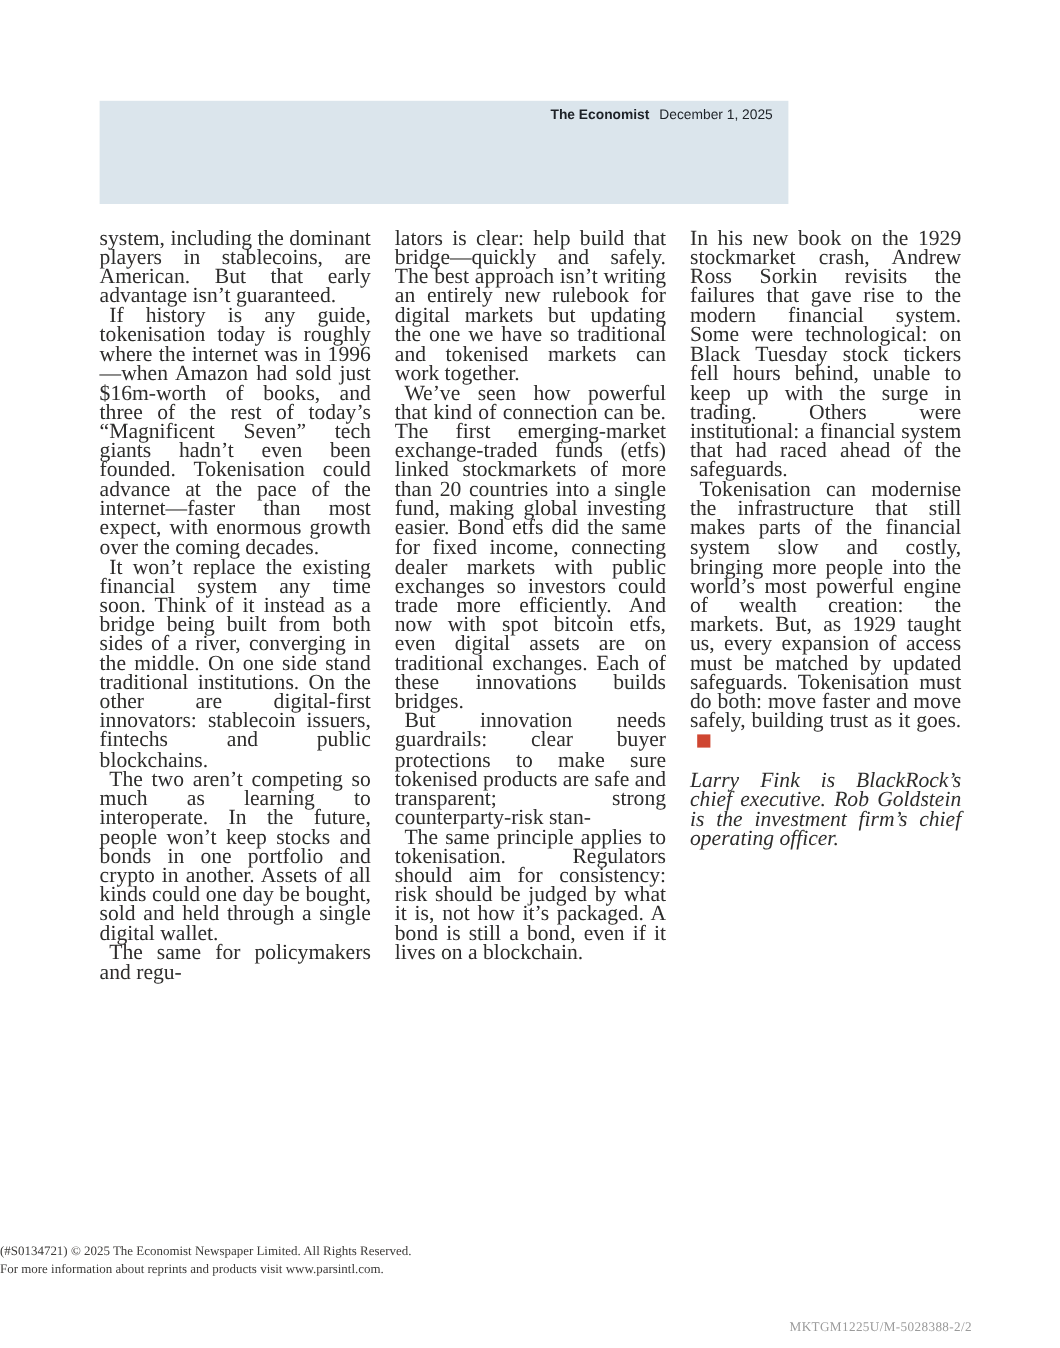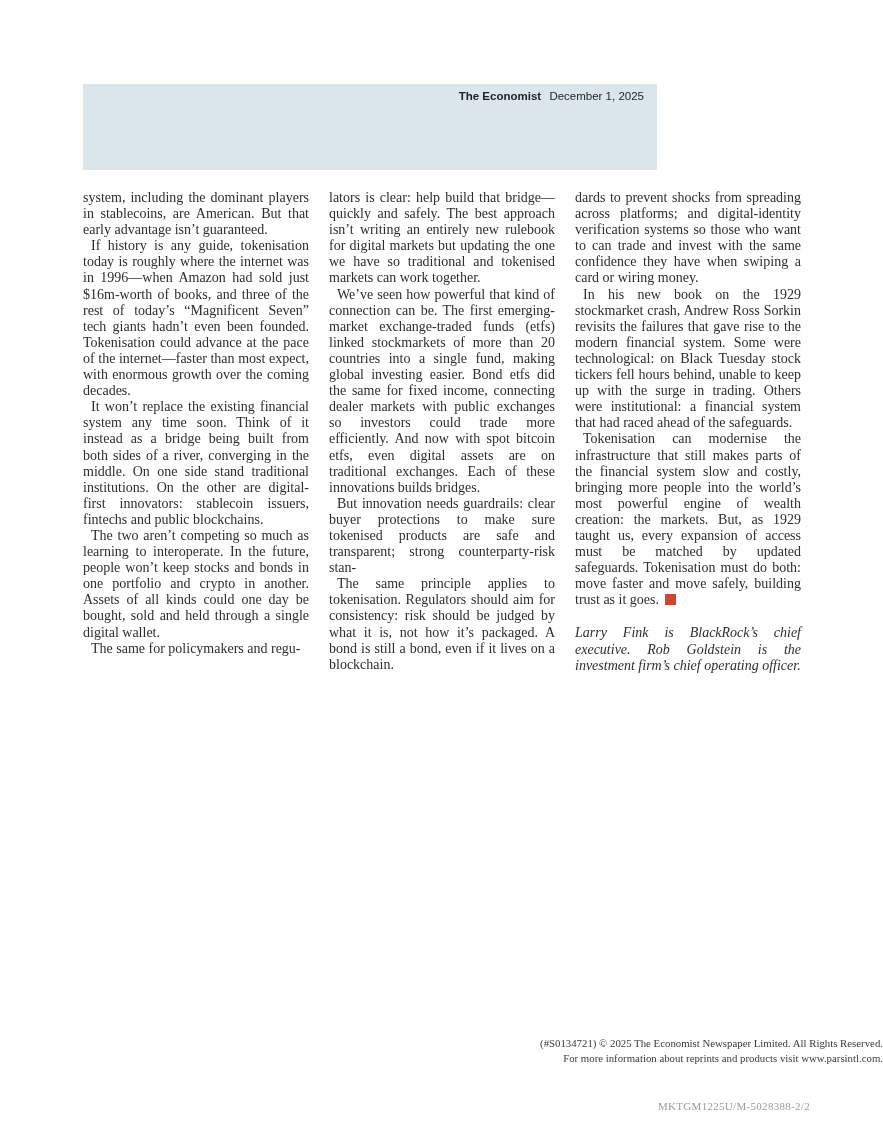--- a/index.html
+++ b/index.html
@@ -34,21 +34,21 @@
     position: absolute;
     left: 83px;
     top: 190px;
     width: 718px;
     display: flex;
     gap: 20px;
   }
   .col { width: 226px; }
   .col p {
     margin: 0;
-    font-size: 14px;
+    font-size: 18px;
     line-height: 16.1px;
     color: #2e2d2c;
     text-align: justify;
     text-indent: 8px;
   }
   .col p:first-child { text-indent: 0; }
   .end-marker {
     display: inline-block;
     width: 11px;
     height: 11px;
@@ -59,21 +59,21 @@
   .contributor {
     margin-top: 17px !important;
     font-style: italic;
     text-indent: 0 !important;
   }
   .footer {
     position: absolute;
     top: 1036px;
     left: 0;
     width: 100%;
-    text-align: right;
+    text-align: left;
     font-size: 10.8px;
     line-height: 14.5px;
     color: #3c3a38;
   }
   .doc-code {
     position: absolute;
     top: 1100px;
     right: 73px;
     font-size: 11px;
     color: #9b9b9b;
@@ -104,21 +104,20 @@
     </div>
 
     <div class="col">
       <p>lators is clear: help build that bridge—quickly and safely. The best approach isn’t writing an entirely new rulebook for digital markets but updating the one we have so traditional and tokenised markets can work together.</p>
       <p>We’ve seen how powerful that kind of connection can be. The first emerging-market exchange-traded funds (etfs) linked stockmarkets of more than 20 countries into a single fund, making global investing easier. Bond etfs did the same for fixed income, connecting dealer markets with public exchanges so investors could trade more efficiently. And now with spot bitcoin etfs, even digital assets are on traditional exchanges. Each of these innovations builds bridges.</p>
       <p>But innovation needs guardrails: clear buyer protections to make sure tokenised products are safe and transparent; strong counterparty-risk stan-</p>
       <p>The same principle applies to tokenisation. Regulators should aim for consistency: risk should be judged by what it is, not how it’s packaged. A bond is still a bond, even if it lives on a blockchain.</p>
     </div>
 
     <div class="col">
-      <p>dards to prevent shocks from spreading across platforms; and digital-identity verification systems so those who want to can trade and invest with the same confidence they have when swiping a card or wiring money.</p>
       <p>In his new book on the 1929 stockmarket crash, Andrew Ross Sorkin revisits the failures that gave rise to the modern financial system. Some were technological: on Black Tuesday stock tickers fell hours behind, unable to keep up with the surge in trading. Others were institutional: a financial system that had raced ahead of the safeguards.</p>
       <p><span>Tokenisation can modernise the infrastructure that still makes parts of the financial system slow and costly, bringing more people into the world’s most powerful engine of wealth creation: the markets. But, as 1929 taught us, every expansion of access must be matched by updated safeguards. Tokenisation must do both: move faster and move safely, building trust as it goes.</span><span class="end-marker"></span></p>
       <p class="contributor">Larry Fink is BlackRock’s chief executive. Rob Goldstein is the investment firm’s chief operating officer.</p>
     </div>
 
   </div>
 
   <div class="footer">
     <div>(#S0134721) © 2025 The Economist Newspaper Limited. All Rights Reserved.</div>
     <div>For more information about reprints and products visit www.parsintl.com.</div>

